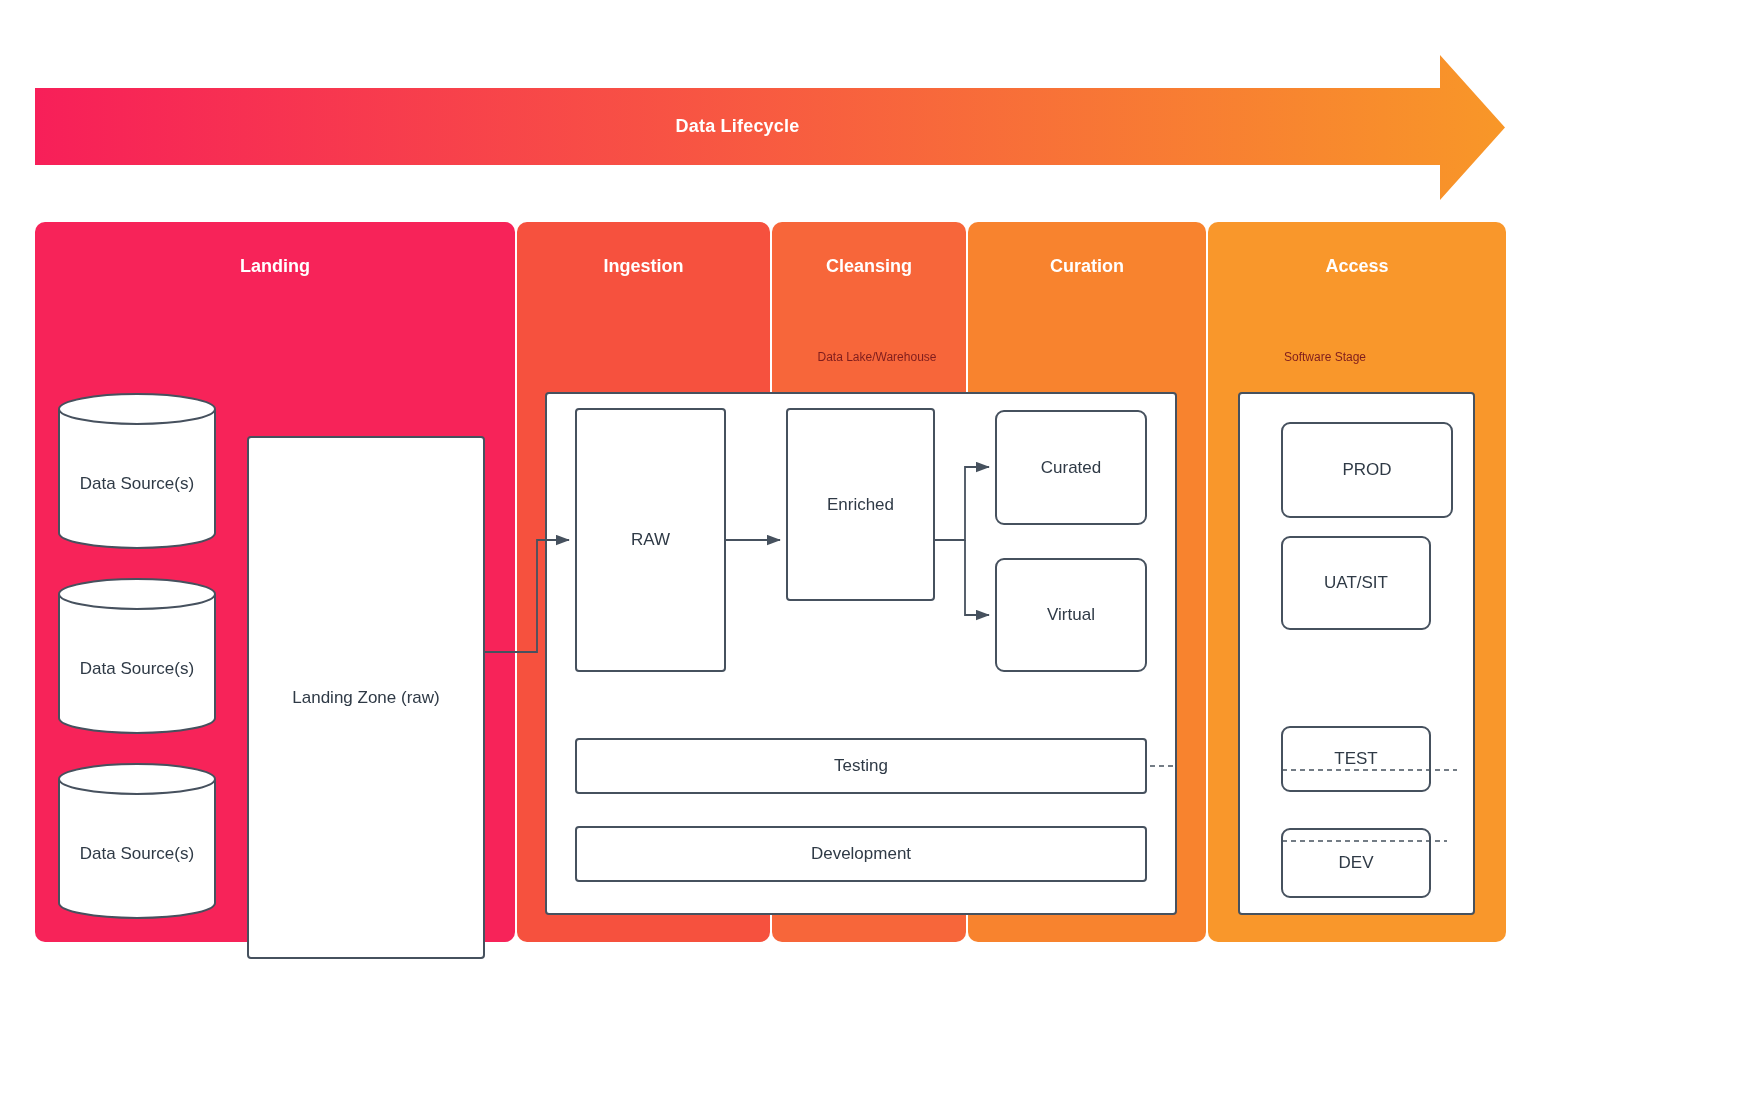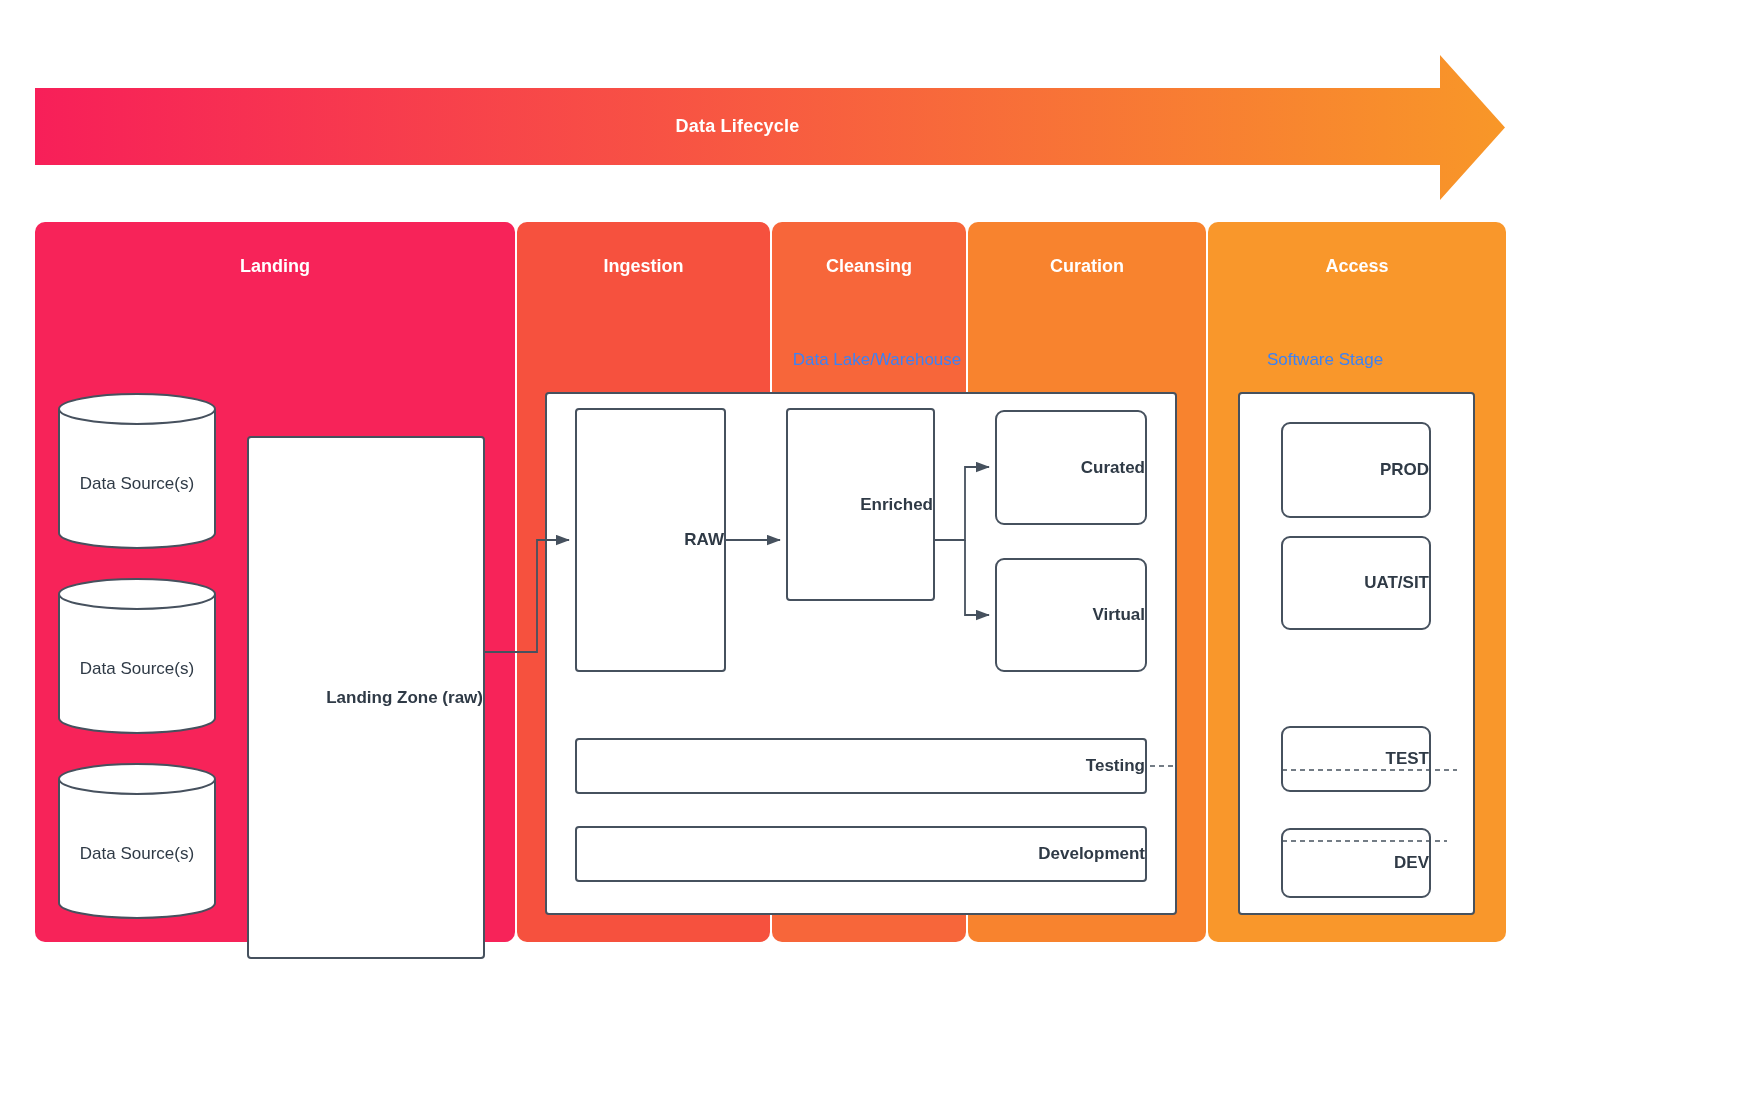--- a/index.html
+++ b/index.html
@@ -8,26 +8,26 @@
   
   .arrow-svg{position:absolute;left:35px;top:55px;width:1470px;height:145px;}
   .arrow-label{position:absolute;left:35px;top:88px;width:1405px;height:77px;
     display:flex;align-items:center;justify-content:center;
     color:#ffffff;font-weight:bold;font-size:18px;letter-spacing:.2px;}
 
   
   .col{position:absolute;top:222px;height:720px;border-radius:10px;}
   .col-header{position:absolute;left:0;right:0;top:34px;text-align:center;
     color:#ffffff;font-weight:bold;font-size:18px;}
-  .sub-label{position:absolute;color:#3b82f6;font-size:17px;text-align:center;}
+  .sub-label{position:absolute;color:#7f1d1d;font-size:12px;text-align:center;}
 
   
   .box{position:absolute;background:#ffffff;border:2px solid #46515e;border-radius:4px;
-    display:flex;align-items:center;justify-content:flex-end;
-    color:#2f3a46;font-size:17px;box-sizing:border-box;font-weight:bold;}
+    display:flex;align-items:center;justify-content:center;
+    color:#2f3a46;font-size:17px;box-sizing:border-box;}
   .rounded{border-radius:9px;}
 
   
   .cyl{position:absolute;width:158px;height:156px;}
   .cyl svg{position:absolute;left:0;top:0;}
   .cyl-label{position:absolute;left:0;right:0;top:91px;transform:translateY(-50%);
     text-align:center;color:#2f3a46;font-size:17px;}
 
   .overlay{position:absolute;left:0;top:0;width:1760px;height:1105px;pointer-events:none;}
 </style>
@@ -108,21 +108,21 @@
   </div>
   <div class="box" style="left:575px;top:738px;width:572px;height:56px;">
     <span>Testing</span>
   </div>
   <div class="box" style="left:575px;top:826px;width:572px;height:56px;">
     <span>Development</span>
   </div>
 
   <div class="box" style="left:1238px;top:392px;width:237px;height:523px;"></div>
 
-  <div class="box rounded" style="left:1281px;top:422px;width:150px;height:96px;">
+  <div class="box rounded" style="left:1281px;top:422px;width:172px;height:96px;">
     <span>PROD</span>
   </div>
   <div class="box rounded" style="left:1281px;top:536px;width:150px;height:94px;">
     <span>UAT/SIT</span>
   </div>
   <div class="box rounded" style="left:1281px;top:726px;width:150px;height:66px;">
     <span>TEST</span>
   </div>
   <div class="box rounded" style="left:1281px;top:828px;width:150px;height:70px;">
     <span>DEV</span>

